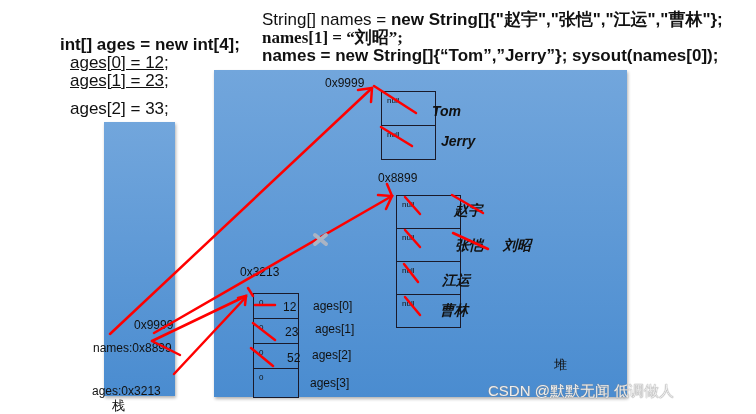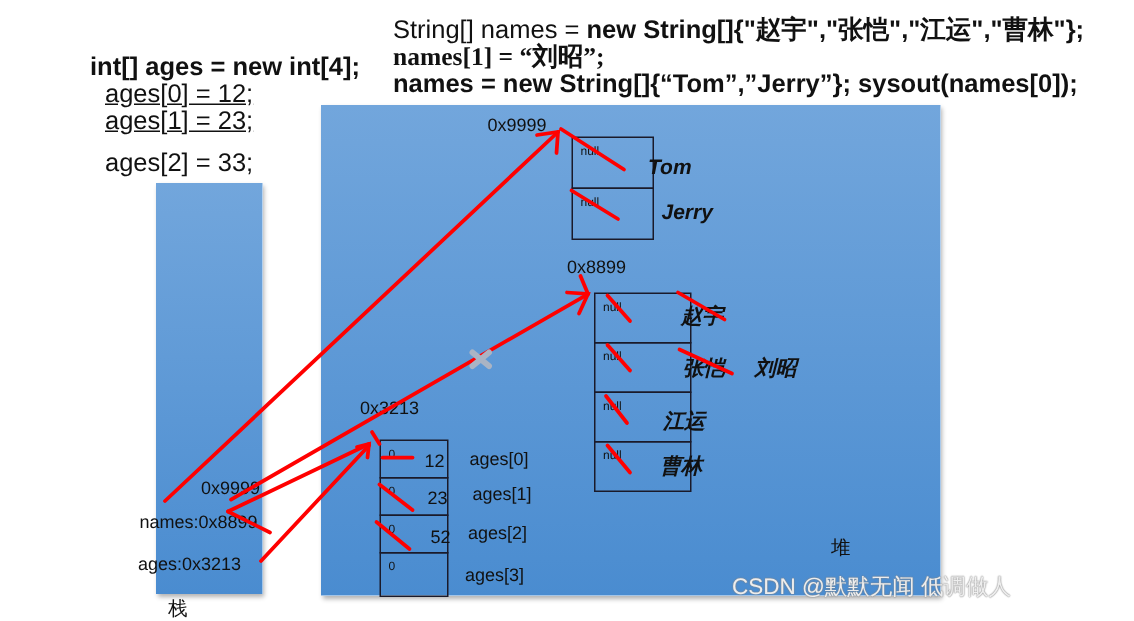--- a/index.html
+++ b/index.html
@@ -82,21 +82,21 @@
 <div class="abs lbl" style="left:283px;top:300px;">12</div>
 <div class="abs lbl" style="left:285px;top:325px;">23</div>
 <div class="abs lbl" style="left:287px;top:351px;">52</div>
 <div class="abs lbl" style="left:313px;top:299px;">ages[0]</div>
 <div class="abs lbl" style="left:315px;top:322px;">ages[1]</div>
 <div class="abs lbl" style="left:312px;top:348px;">ages[2]</div>
 <div class="abs lbl" style="left:310px;top:376px;">ages[3]</div>
 
 <div class="abs lbl" style="left:134px;top:318px;">0x9999</div>
 <div class="abs lbl" style="left:93px;top:341px;">names:0x8899</div>
-<div class="abs lbl" style="left:92px;top:369px;text-align:center;">ages:0x3213</div>
+<div class="abs lbl" style="left:92px;top:384px;text-align:center;">ages:0x3213</div>
 
 <svg width="756" height="414">
   <g stroke="#ff0000" stroke-width="2.5" fill="none" stroke-linecap="round">
 
     <line x1="110" y1="334" x2="372" y2="88"></line>
     <polyline points="358,90 372,88 371,102"></polyline>
 
     <line x1="154" y1="333" x2="392" y2="196"></line>
     <polyline points="378,195 392,196 386,209"></polyline>
 

